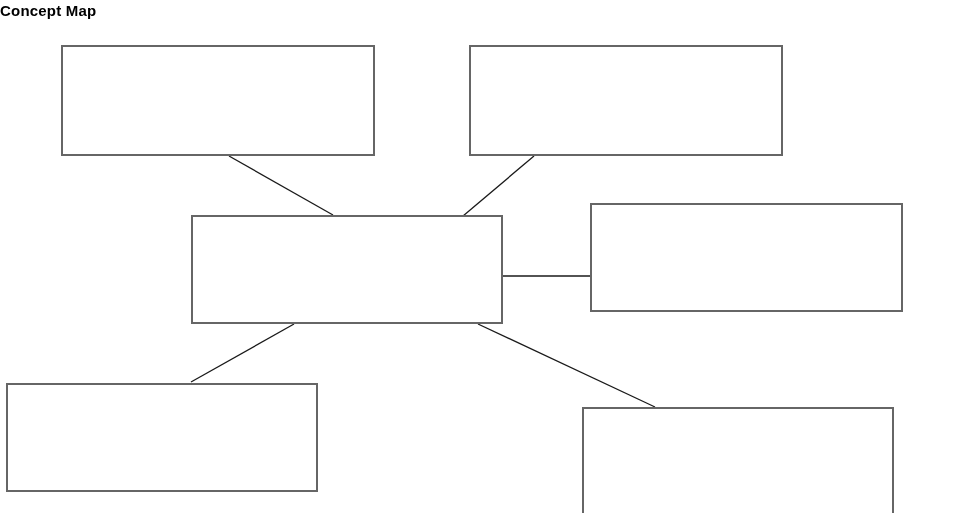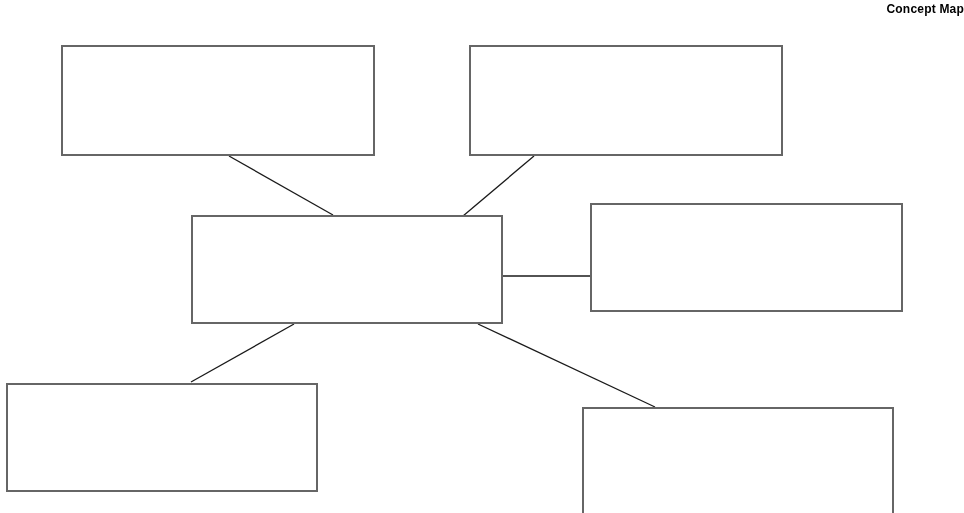--- a/index.html
+++ b/index.html
@@ -19,22 +19,22 @@
     width: 964px;
     height: 513px;
     background: var(--background);
     overflow: hidden;
   }
   .map-title {
     position: absolute;
     top: 2px;
     left: 0;
     width: 100%;
-    text-align: right;
-    font-size: 12px;
+    text-align: left;
+    font-size: 15px;
     font-weight: bold;
     color: var(--title-color);
     letter-spacing: 0.2px;
   }
   svg.edges {
     position: absolute;
     top: 0;
     left: 0;
     width: 964px;
     height: 513px;

